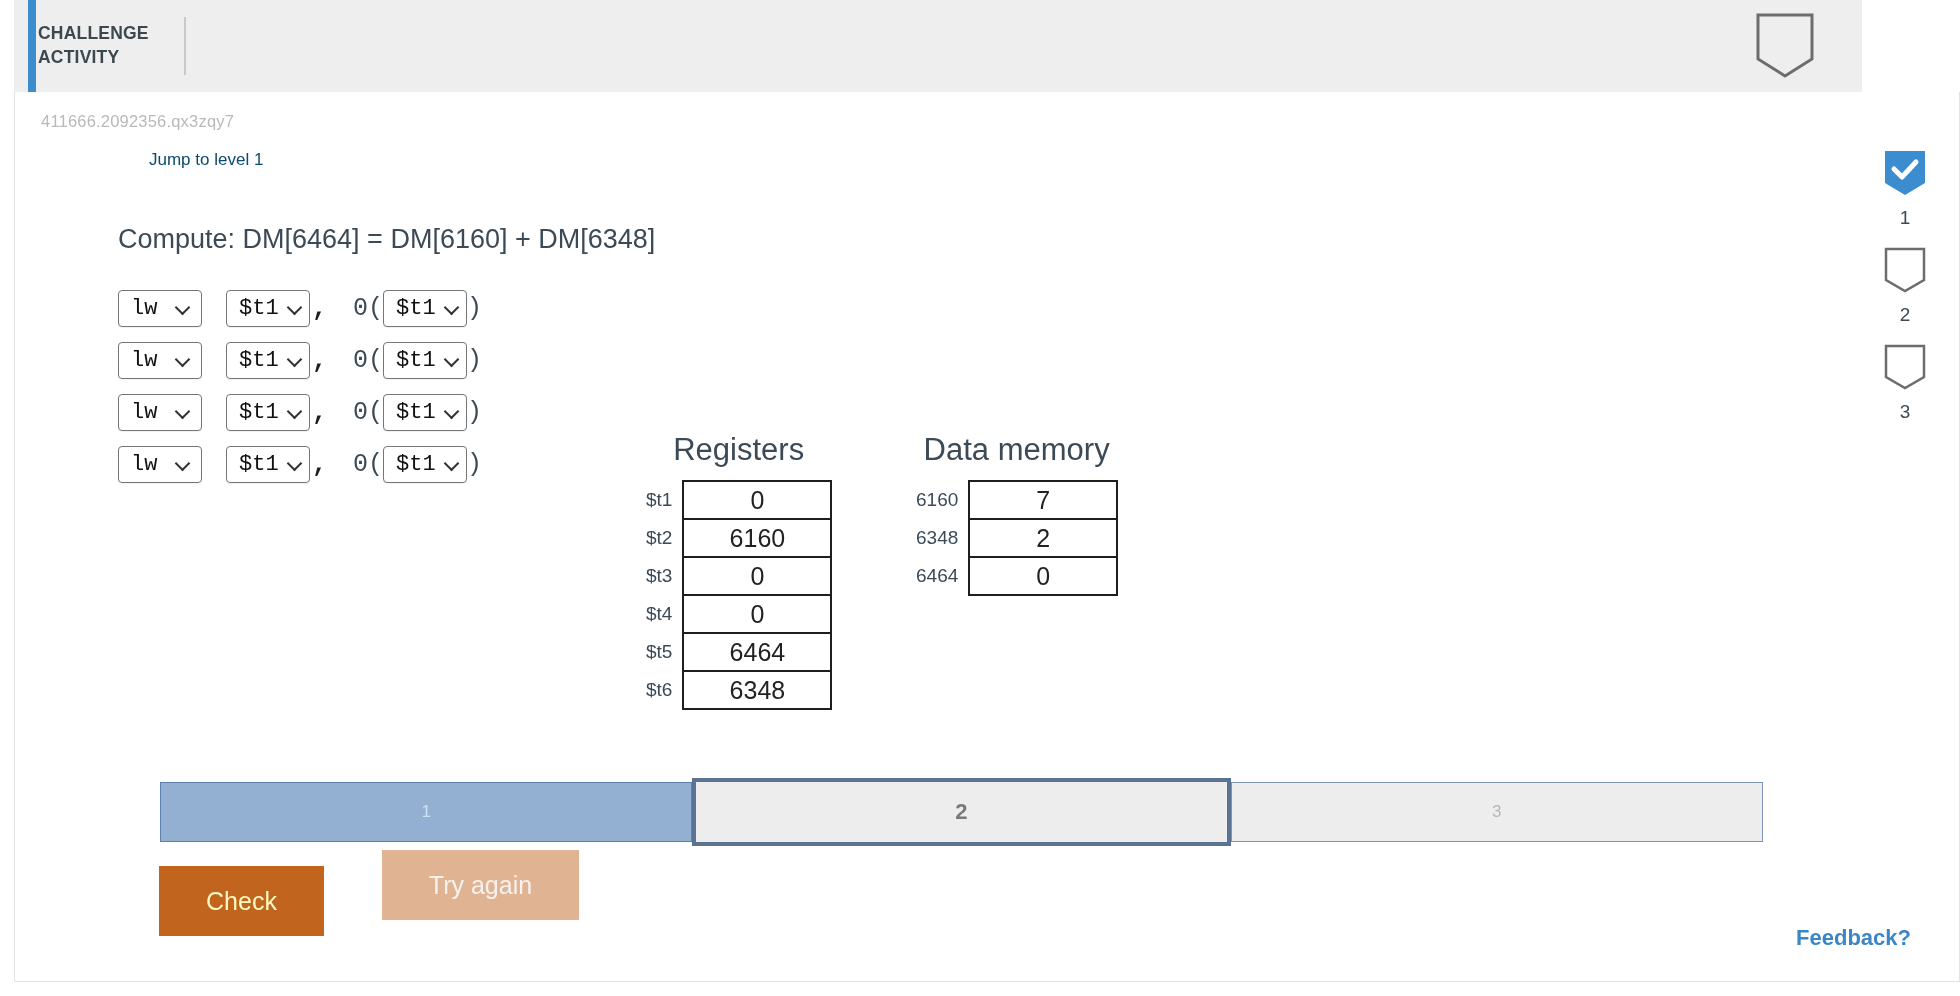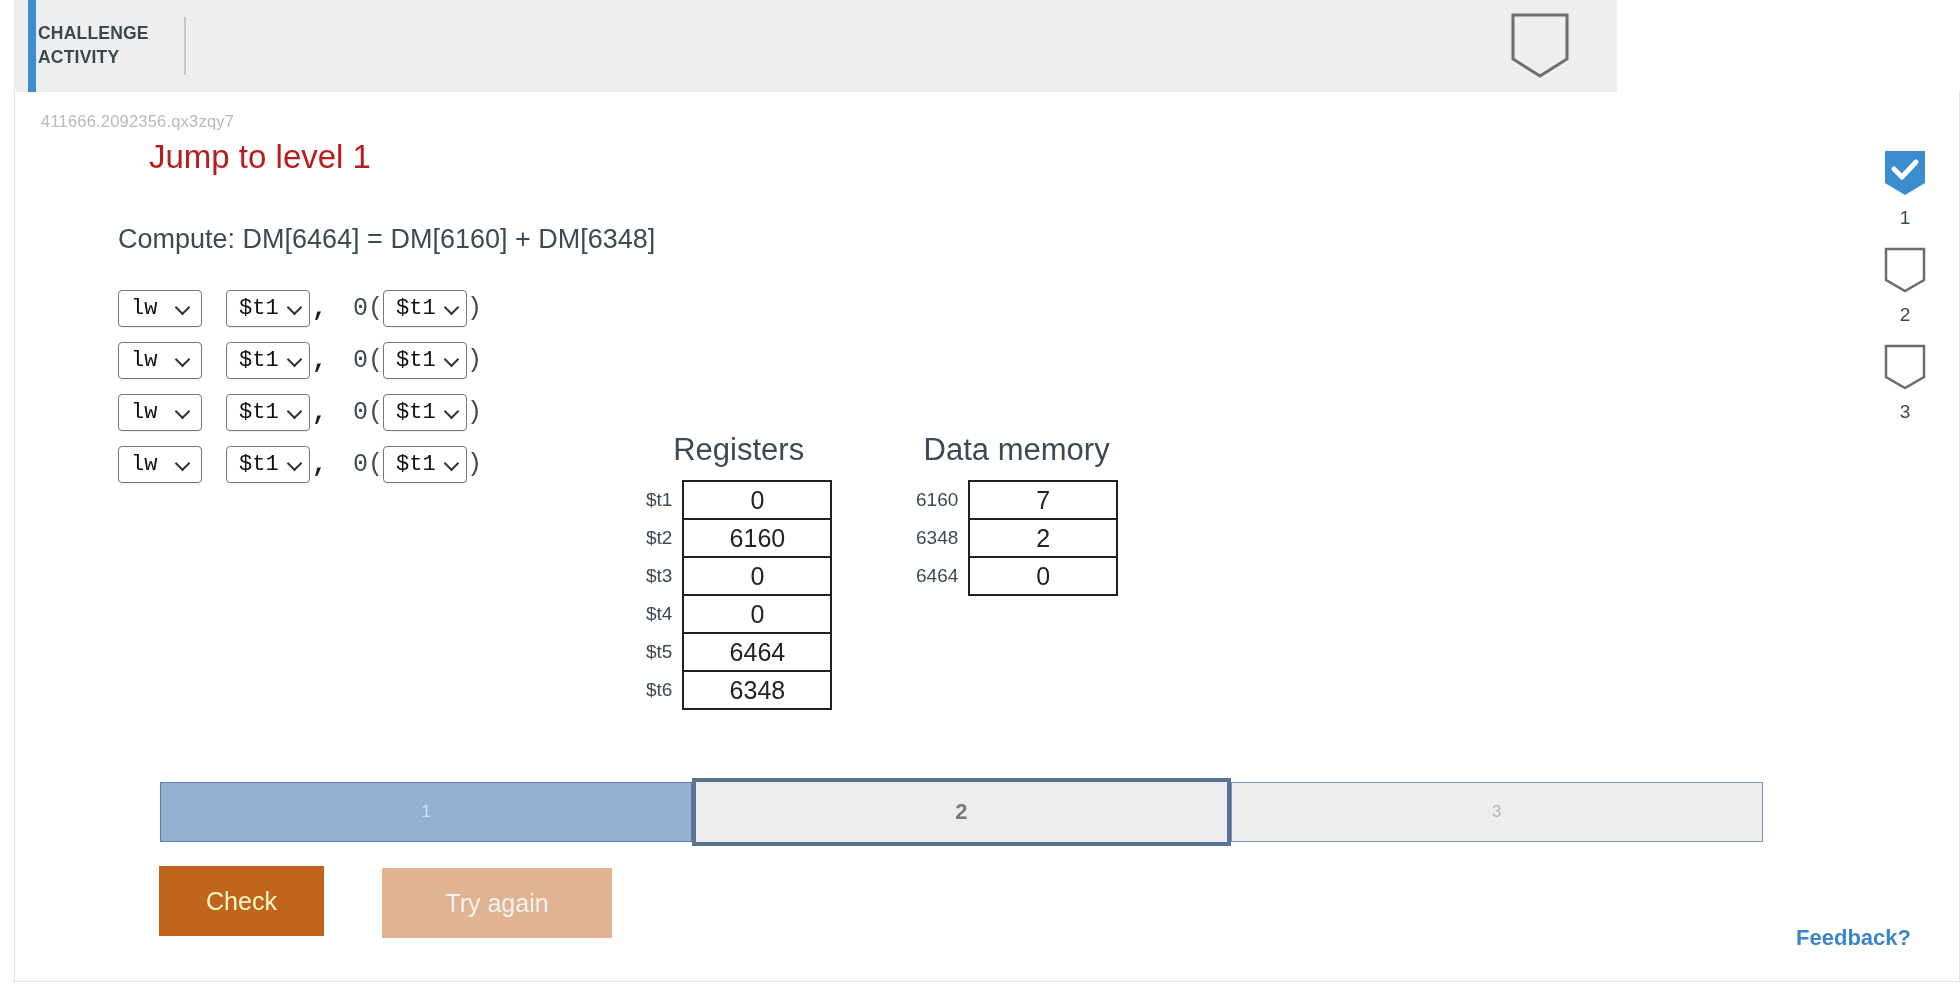--- a/index.html
+++ b/index.html
@@ -14,21 +14,21 @@
     position: relative;
     width: 1960px; height: 996px;
     background: #ffffff;
     overflow: hidden;
   }
 
   
   .header {
     position: absolute;
     left: 14px; top: 0;
-    width: 1603px; height: 92px;
+    width: 1848px; height: 92px;
     background: #eeeeee;
     display: flex;
     align-items: center;
   }
   .header-accent {
     position: absolute;
     left: 14px; top: 0;
     width: 8px; height: 92px;
     background: #3b8dd0;
   }
@@ -71,23 +71,23 @@
   }
   .activity-id {
     position: absolute;
     left: 26px; top: 20px;
     font-size: 16.5px;
     color: #b9b9b9;
     letter-spacing: 0.2px;
   }
   .jump-link {
     position: absolute;
-    left: 134px; top: 46px;
-    font-size: 33px;
-    color: #b91c1c;
+    left: 134px; top: 58px;
+    font-size: 17px;
+    color: #0c4a6e;
     cursor: pointer;
   }
   .compute-line {
     position: absolute;
     left: 103px; top: 132px;
     font-size: 27px;
     color: #3c4a56;
   }
 
   
@@ -216,22 +216,22 @@
     font-size: 25px;
     font-family: "Liberation Sans", sans-serif;
     cursor: pointer;
   }
   #check-button {
     left: 144px; top: 774px;
     width: 165px;
     background: #c1641d;
   }
   #try-again-button {
-    left: 367px; top: 776px;
-    width: 230px;
+    left: 367px; top: 758px;
+    width: 197px;
     background: #e0b493;
     color: #f7f2ee;
     cursor: default;
   }
 
   
   .rail {
     position: absolute;
     right: 0; top: 150px;
     width: 110px;

